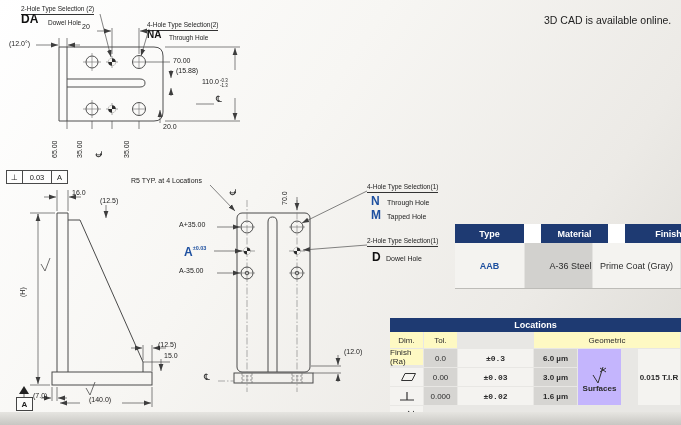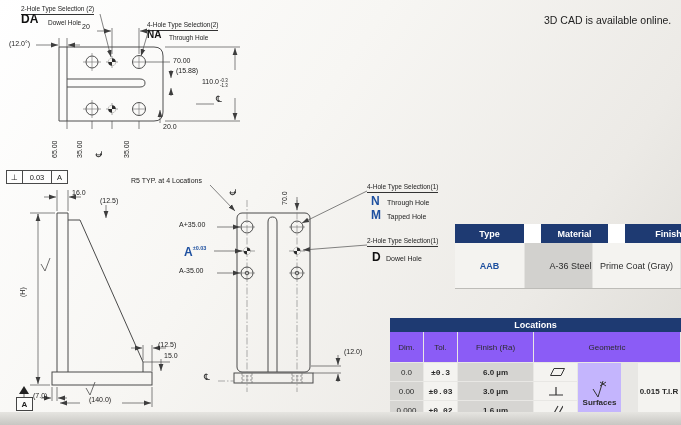--- a/index.html
+++ b/index.html
@@ -44,21 +44,21 @@
   .spec .cell-mat{background:#d2d1ce;padding-left:24px;}
   .spec .cell-fin{background:#f4f3f0;}
 
   
   .tol{position:absolute;left:390px;top:318px;width:291px;}
   .tol .title{background:#1e3a72;color:#fff;font-size:9px;font-weight:bold;height:14px;
               display:flex;align-items:center;justify-content:center;}
   .tol .grid{display:grid;grid-template-columns:33px 33px 75px 43px 43px 58px;
              grid-auto-rows:auto;gap:1px;background:#e8e7e4;border-bottom:1px solid #bdbcb8;}
   .tol .grid div{display:flex;align-items:center;justify-content:center;font-size:8px;color:#2b2b2b;}
-  .tol .sub{height:30px;background:#8b5cf6;color:#666;}
+  .tol .sub{height:16px;background:#fef9c3;color:#666;}
   .tol .r{height:18px;}
   .tol .shade{background:#d6d5d2;}
   .tol .lite{background:#f4f3f0;font-family:Liberation Mono, monospace;}
   .tol .bold{font-weight:bold;}
   .tol .surf{grid-column:5;grid-row:2/5;flex-direction:column;background:#c4b5fd;}
   .tol .tir{grid-column:6;grid-row:2/5;background:#f4f3f0;font-weight:bold;margin-left:16px;}
 </style>
 </head>
 <body>
 
@@ -312,22 +312,22 @@
       <div class="cell-mat">A-36 Steel</div>
       <div class="cell-fin">Prime Coat (Gray)</div>
     </div>
   </div>
 
   <div class="tol">
     <div class="title">Locations</div>
     <div class="grid">
       <div class="sub">Dim.</div>
       <div class="sub">Tol.</div>
+      <div class="sub" style="grid-column:4/7">Geometric</div>
       <div class="sub">Finish (Ra)</div>
-      <div class="sub" style="grid-column:4/7">Geometric</div>
 
       <div class="r shade">0.0</div>
       <div class="r lite bold">±0.3</div>
       <div class="r shade bold">6.0 µm</div>
       <div class="r lite">
         <svg width="19" height="10" viewBox="0 0 19 10">
             <path d="M4.5,8.5 L8,1.5 H18.5 L15,8.5 Z" fill="none" stroke="#333" stroke-width="1"></path>
           </svg>
       </div>
       <div class="surf">

